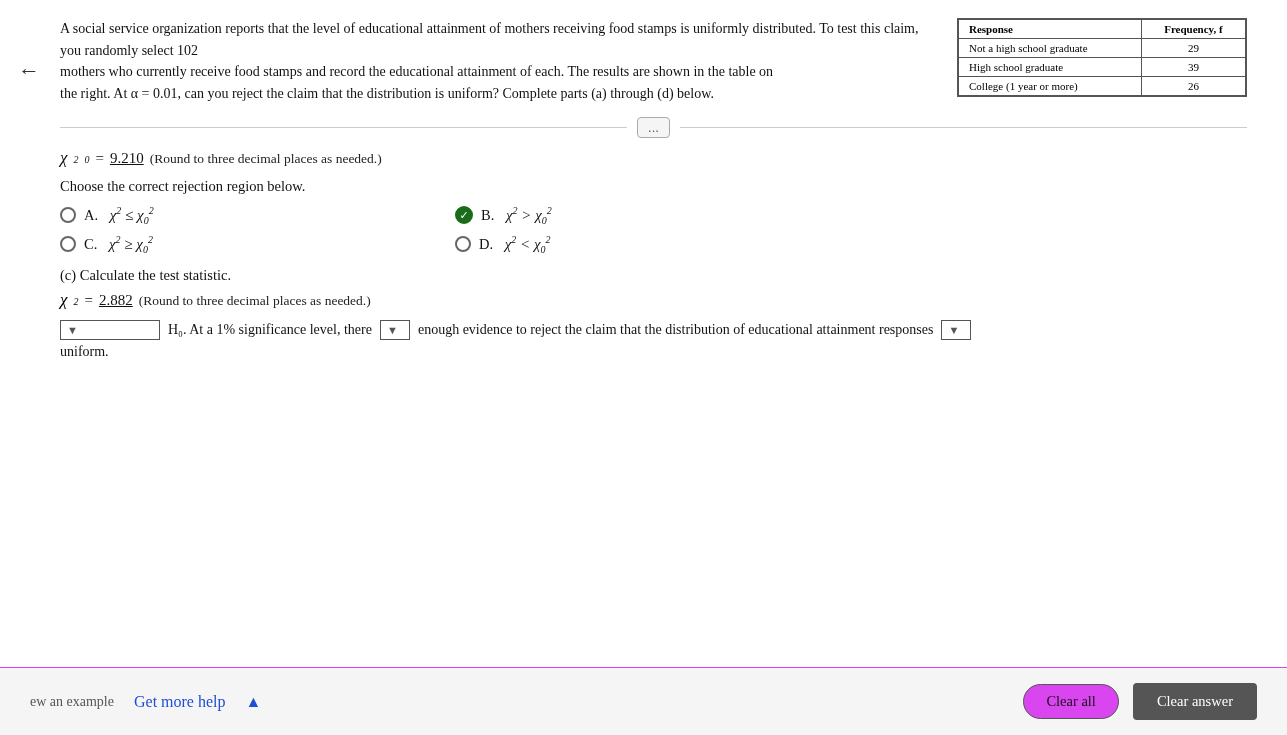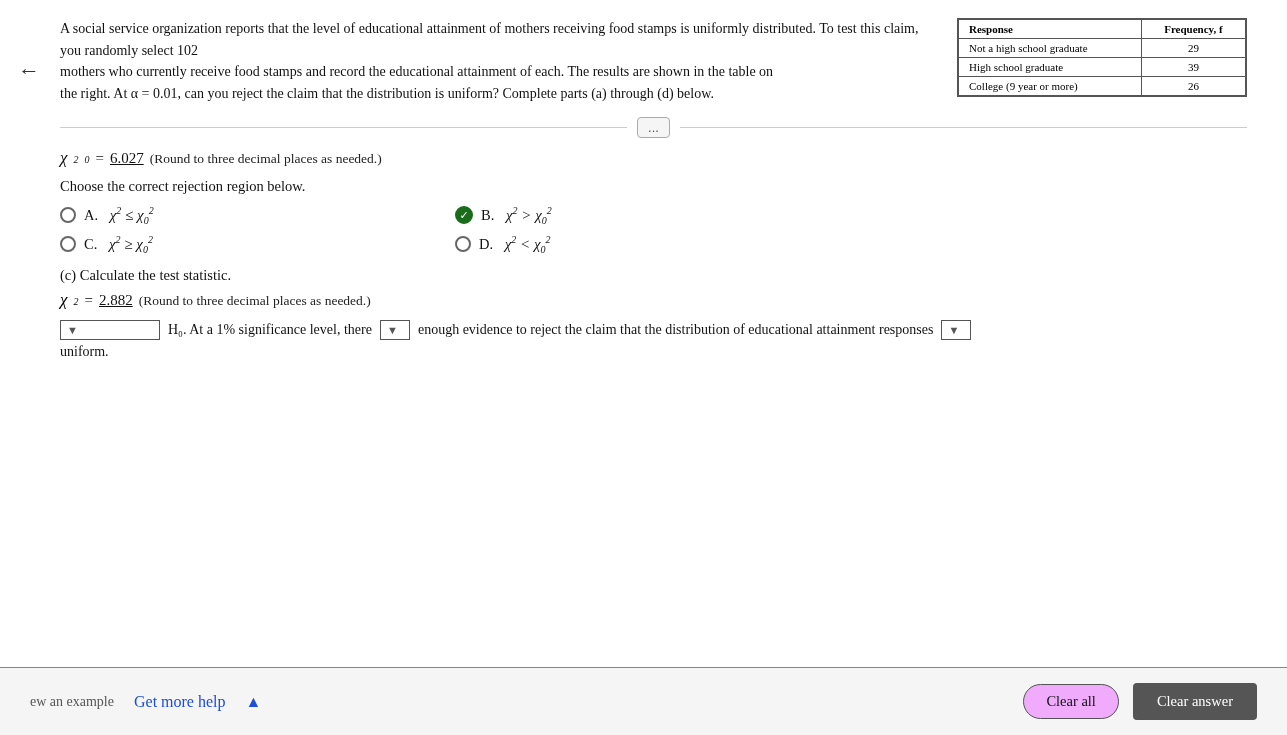--- a/index.html
+++ b/index.html
@@ -290,21 +290,21 @@
     }
 
     .footer-right {
       display: flex;
       align-items: center;
       gap: 14px;
     }
 
     .clear-all-btn {
       border: 1.5px solid #555;
-      background: #f0abfc;
+      background: #d946ef;
       border-radius: 20px;
       padding: 8px 22px;
       font-size: 14.5px;
       cursor: pointer;
       font-family: inherit;
       color: #111;
     }
 
     .check-answer-btn {
       background: #555;
@@ -354,41 +354,41 @@
           <tbody>
             <tr>
               <td>Not a high school graduate</td>
               <td class="td-right">29</td>
             </tr>
             <tr>
               <td>High school graduate</td>
               <td class="td-right">39</td>
             </tr>
             <tr>
-              <td>College (9 year or more)</td>
+              <td>College (1 year or more)</td>
               <td class="td-right">26</td>
             </tr>
           </tbody>
         </table>
       </div>
     </div>
 
     <div class="divider-row">
       <div class="divider-line"></div>
       <button class="dots-btn">...</button>
       <div class="divider-line"></div>
     </div>
 
     <div class="chi-section">
       <div class="chi-eq-row">
         <span style="font-style:italic; font-size:17px;">χ</span>
           <span class="sup-2">2</span>
           <span style="font-size:10px; vertical-align:sub; font-style:italic;">0</span>
         <span style="font-size:15px;">=</span>
-        <span class="chi-value underline">6.027</span>
+        <span class="chi-value underline">9.210</span>
         <span class="round-note">(Round to three decimal places as needed.)</span>
       </div>
     </div>
 
     <div>
       <div class="rejection-region-title">Choose the correct rejection region below.</div>
 
       <div class="radio-options-grid">
 
         <div class="radio-option">

